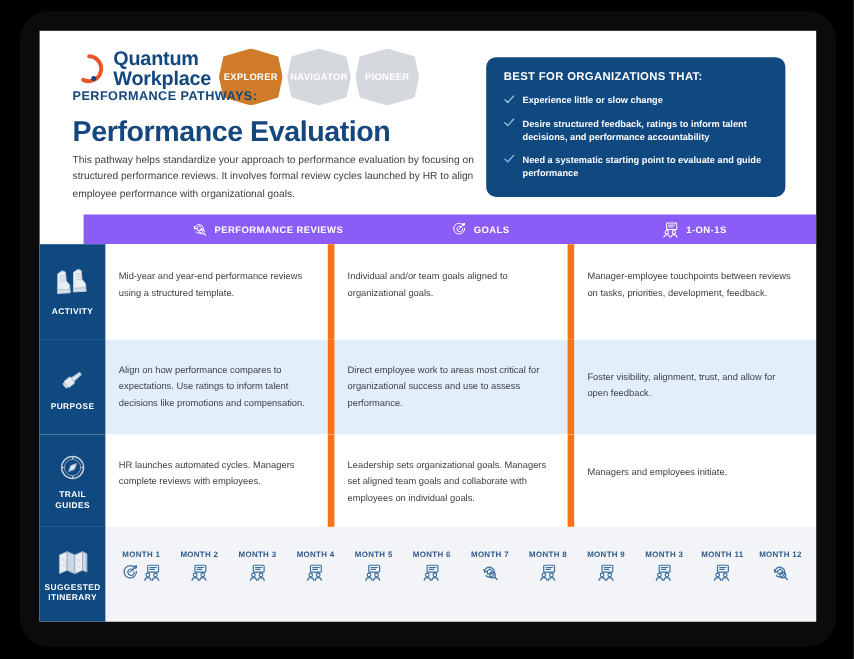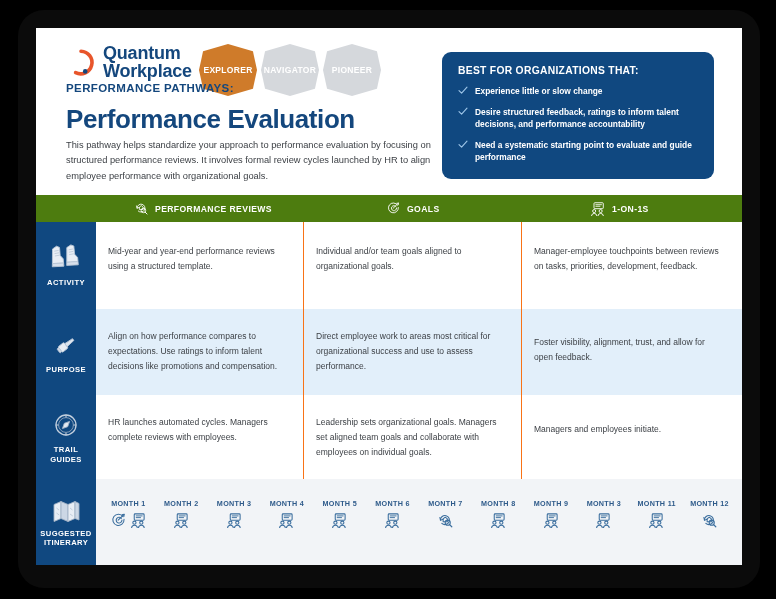--- a/index.html
+++ b/index.html
@@ -99,24 +99,25 @@
   .bfrow { display: flex; gap: 7px; margin-bottom: 8px; }
   .bfrow:last-child { margin-bottom: 0; }
   .bfcheck { flex: 0 0 10px; padding-top: 1px; }
   .bftext { font-size: 8.4px; line-height: 1.5; color: #ffffff; font-weight: bold; }
 
   
   .tablewrap { position: relative; }
 
   .colhead {
     display: flex;
-    background: #4d7c0f;
+    background: #8b5cf6;
     height: 27px;
     align-items: center;
     padding-left: 60px;
+    margin-left: 40px;
   }
   .colhead .ch {
     display: flex; align-items: center; gap: 6px;
     color: #ffffff;
   }
   .colhead .chlabel {
     font-size: 8.6px; font-weight: bold; letter-spacing: 0.4px;
   }
   .ch.c1 { width: 248px; padding-left: 38px; }
   .ch.c2 { width: 192px; padding-left: 42px; }
@@ -133,21 +134,21 @@
     padding: 4px 2px;
   }
   .row .rowlabel .rl {
     font-size: 7.6px; font-weight: bold; letter-spacing: 0.4px;
     text-align: center; line-height: 1.25;
   }
   .cells { flex: 1; display: flex; }
   .cell {
     padding: 20px 16px 20px 12px;
     font-size: 8.5px; line-height: 1.75; color: #3b3f44;
-    border-right: 1px solid #f97316;
+    border-right: 6px solid #f97316;
   }
   .cell:last-child { border-right: none; }
   .cell.c1 { width: 208px; flex: 0 0 208px; }
   .cell.c2 { width: 218px; flex: 0 0 218px; }
   .cell.c3 { flex: 1; }
 
   .row.r-activity .cells { background: #ffffff; height: 87px; }
   .row.r-purpose .cells { background: #e2effa; height: 86px; }
   .row.r-trail   .cells { background: #ffffff; height: 84px; }
 

